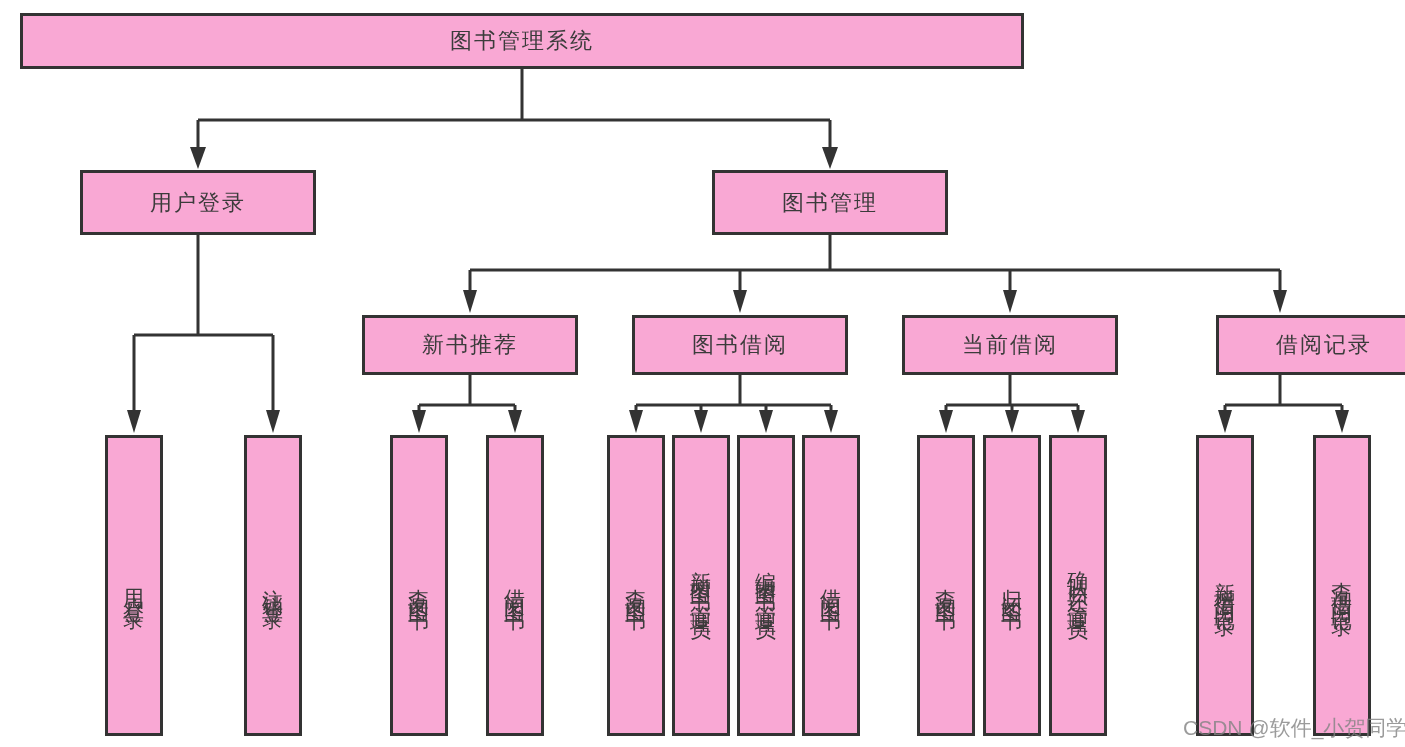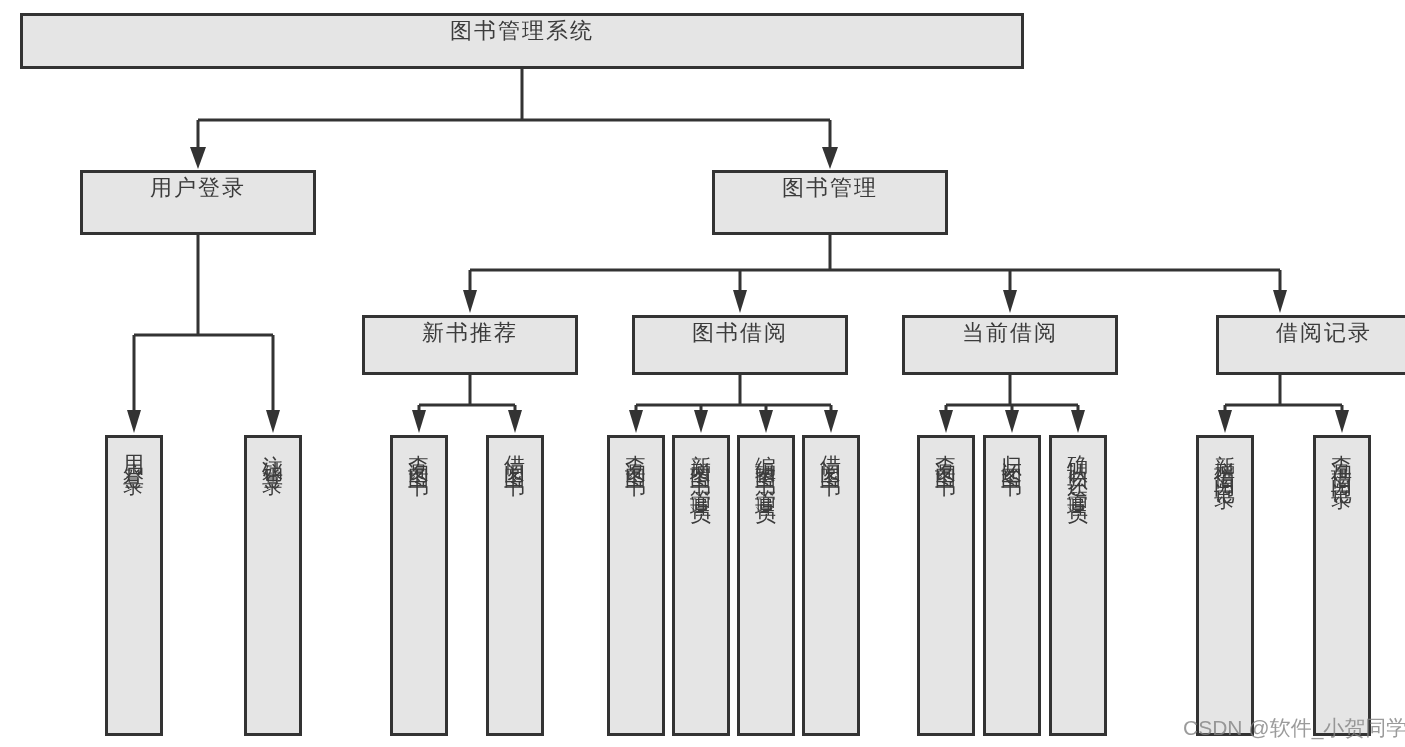--- a/index.html
+++ b/index.html
@@ -16,23 +16,24 @@
     overflow: hidden;
   }
   #wires {
     position: absolute;
     left: 0; top: 0;
     width: 1405px; height: 747px;
   }
   .box {
     position: absolute;
     box-sizing: border-box;
-    background: #e5e5e5;
+    background: #f9a8d4;
     border: 3px solid #333333;
     display: flex;
+    align-items: center;
     justify-content: center;
   }
   .hlabel {
     font-size: 22px;
     color: #3b3b3b;
     letter-spacing: 2px;
     white-space: nowrap;
   }
   .vlabel {
     writing-mode: vertical-rl;

